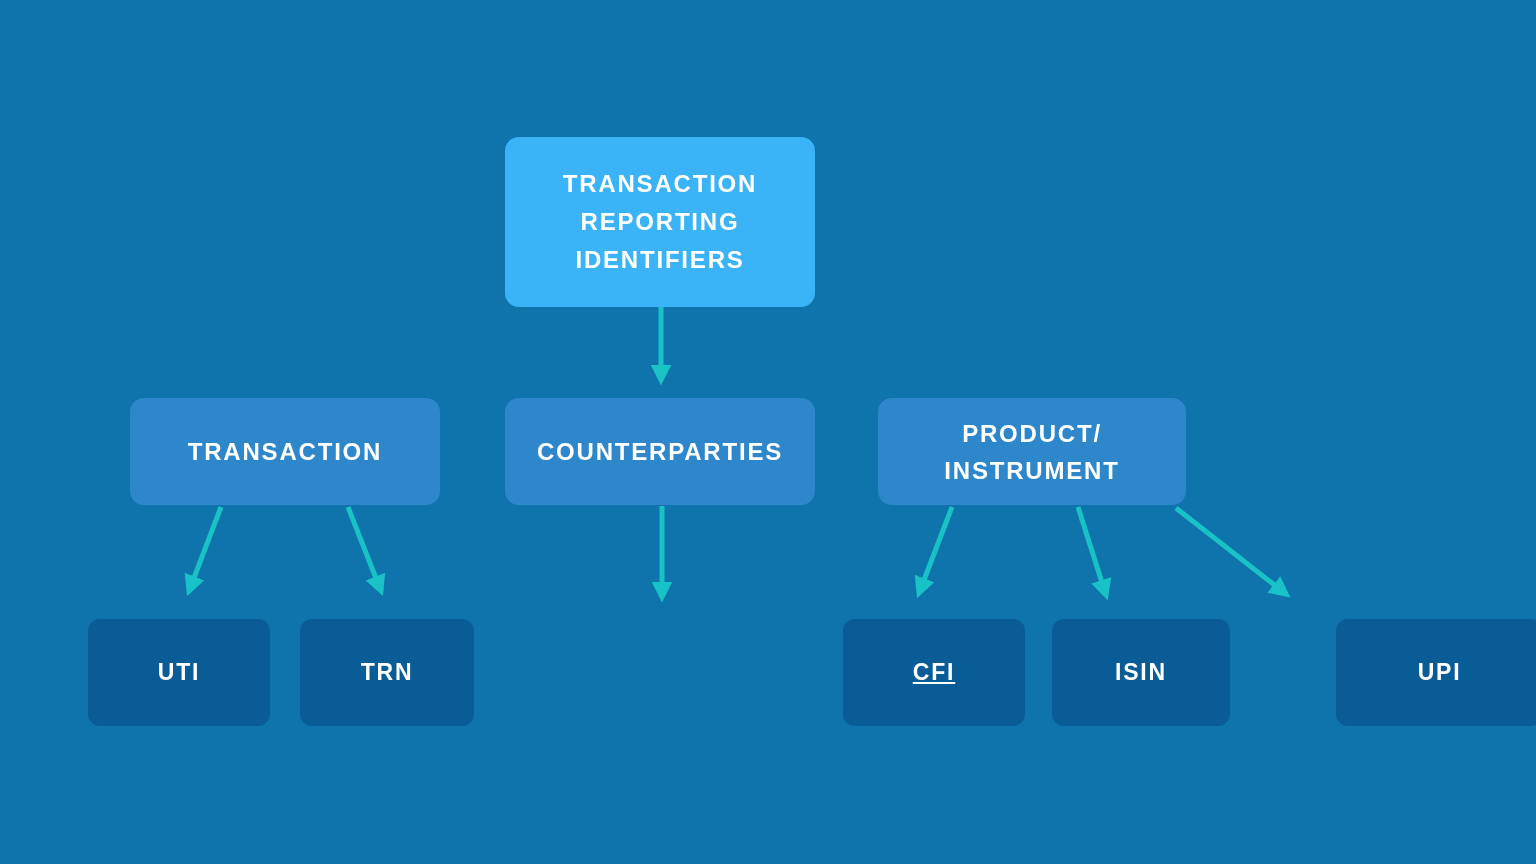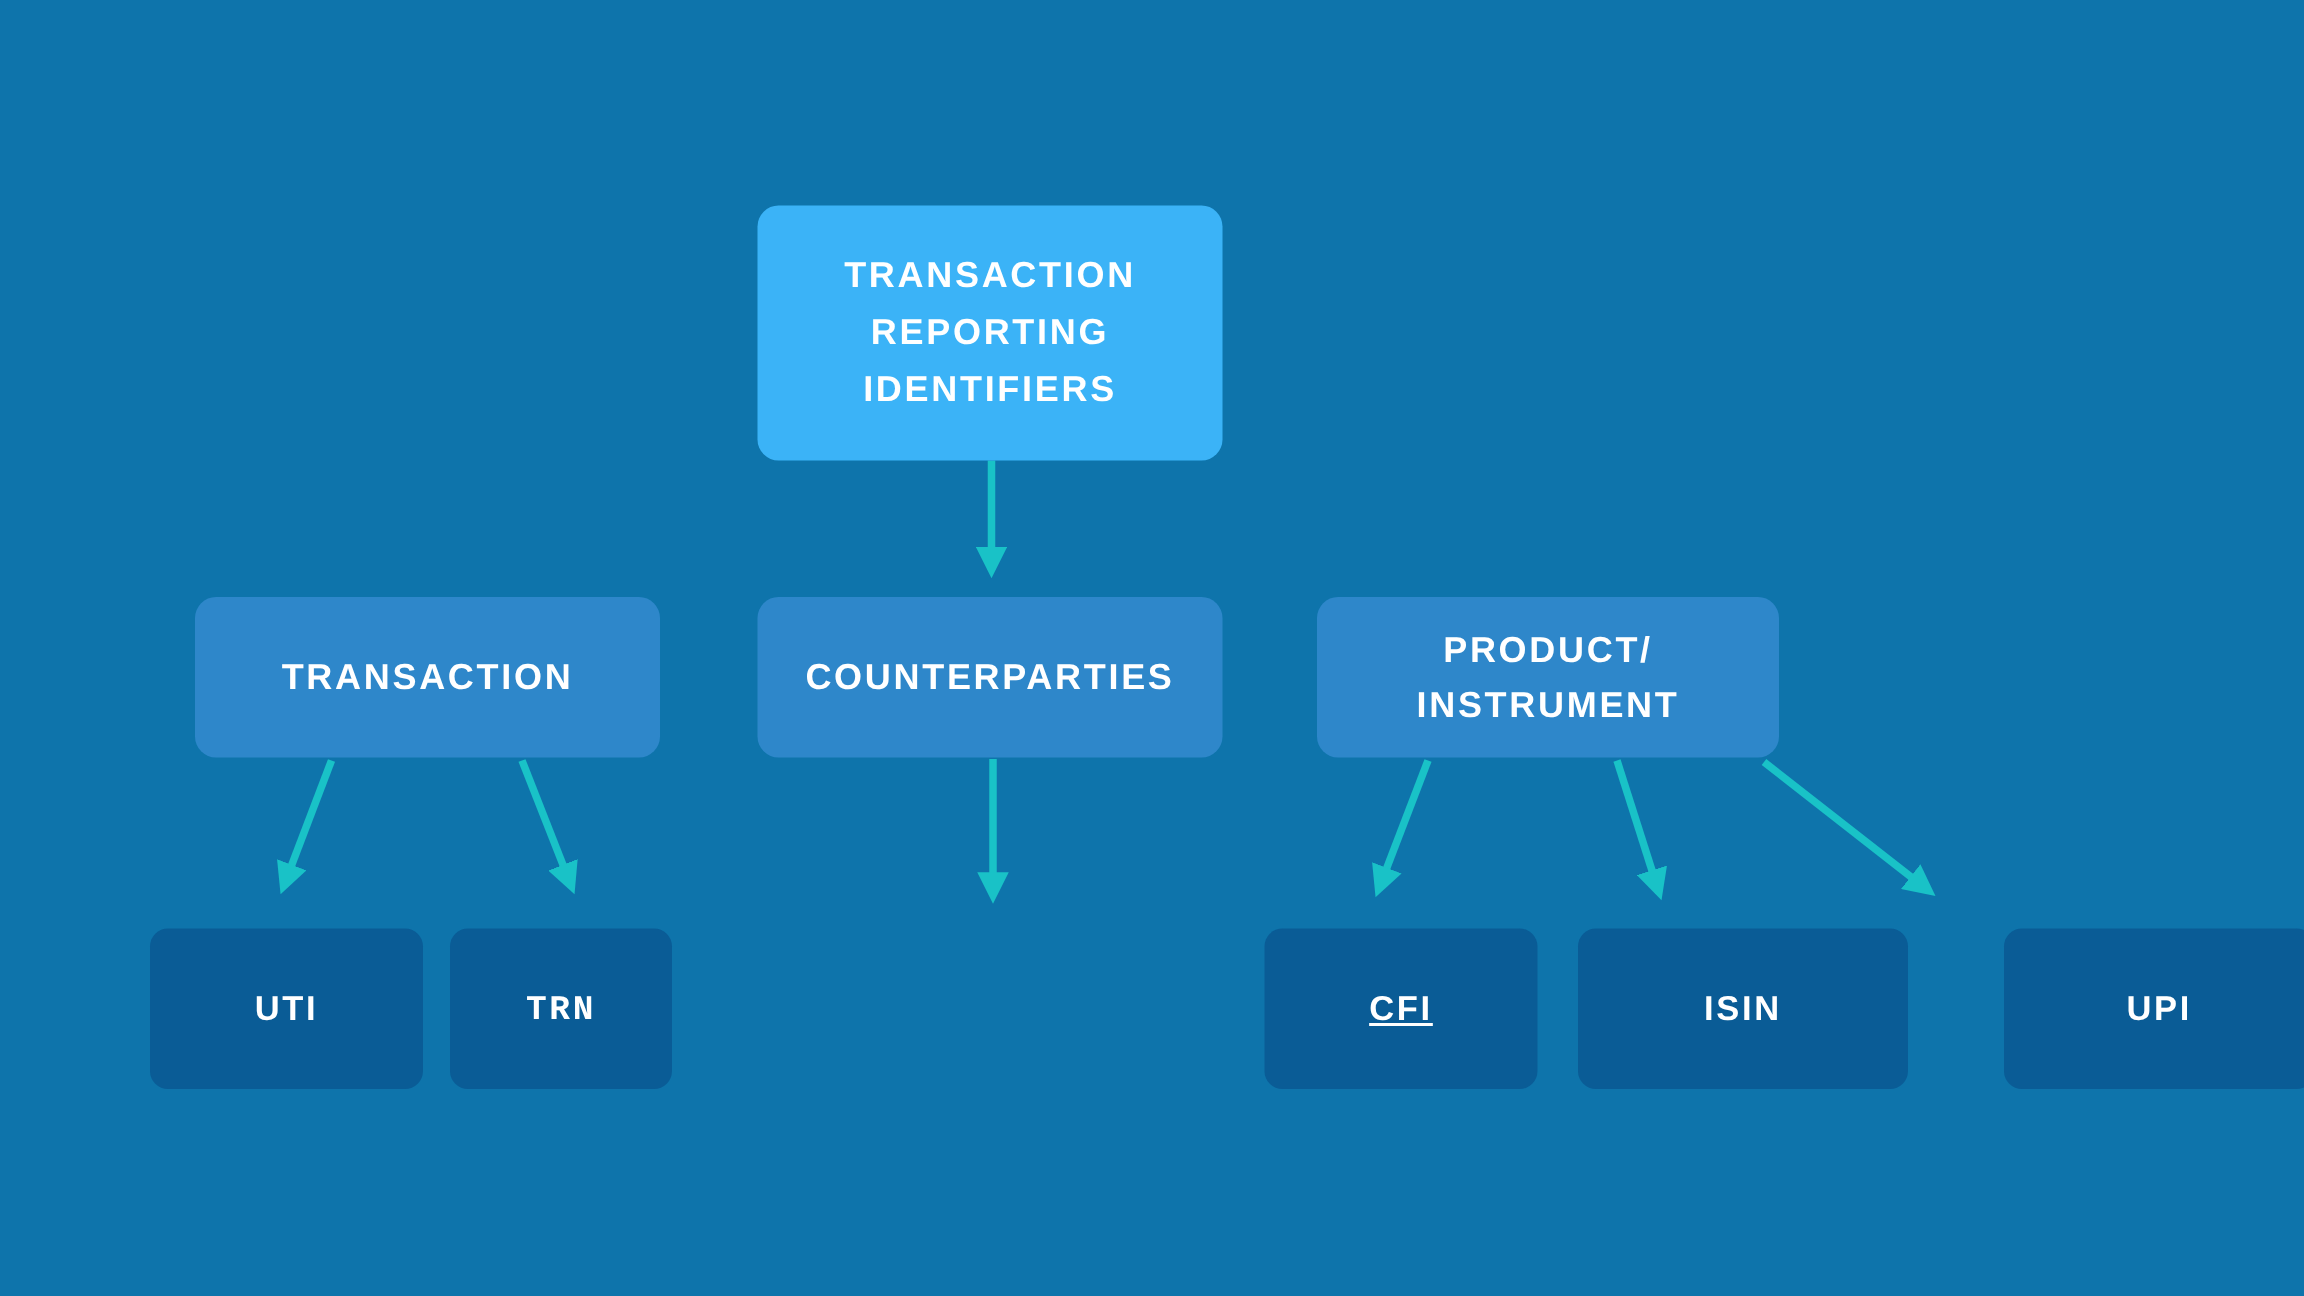--- a/index.html
+++ b/index.html
@@ -62,25 +62,25 @@
   .node-branch-transaction   { left: 130px; width: 310px; padding: 0 20px; }
   .node-branch-counterparties{ left: 505px; width: 310px; padding: 0 20px; }
   .node-branch-product       { left: 878px; width: 308px; padding: 8px 24px; }
   .node-leaf {
     background: var(--leaf, #0A5C96);
     border-radius: 12px;
     font-size: 23px;
     top: 619px;
     height: 107px;
   }
-  .node-leaf-uti  { left: 88px;   width: 182px; margin-left: 12px; }
-  .node-leaf-trn  { left: 300px;  width: 148px; font-family: Liberation Mono, monospace; }
+  .node-leaf-uti  { left: 88px;   width: 182px; }
+  .node-leaf-trn  { left: 300px;  width: 174px; }
   .node-leaf-lei  { left: 570px;  width: 184px; }
   .node-leaf-cfi  { left: 843px;  width: 182px; text-decoration: underline; }
-  .node-leaf-isin { left: 1052px; width: 220px; }
+  .node-leaf-isin { left: 1052px; width: 178px; }
   .node-leaf-upi  { left: 1336px; width: 207px; }
 </style>
 </head>
 <body>
 
 <div class="canvas">
 
   <svg class="edges-layer" viewBox="0 0 1536 864" xmlns="http://www.w3.org/2000/svg">
     <defs>
       <marker id="ah" markerWidth="4.4" markerHeight="4.2" refX="3.1" refY="2.1" orient="auto" markerUnits="strokeWidth">

